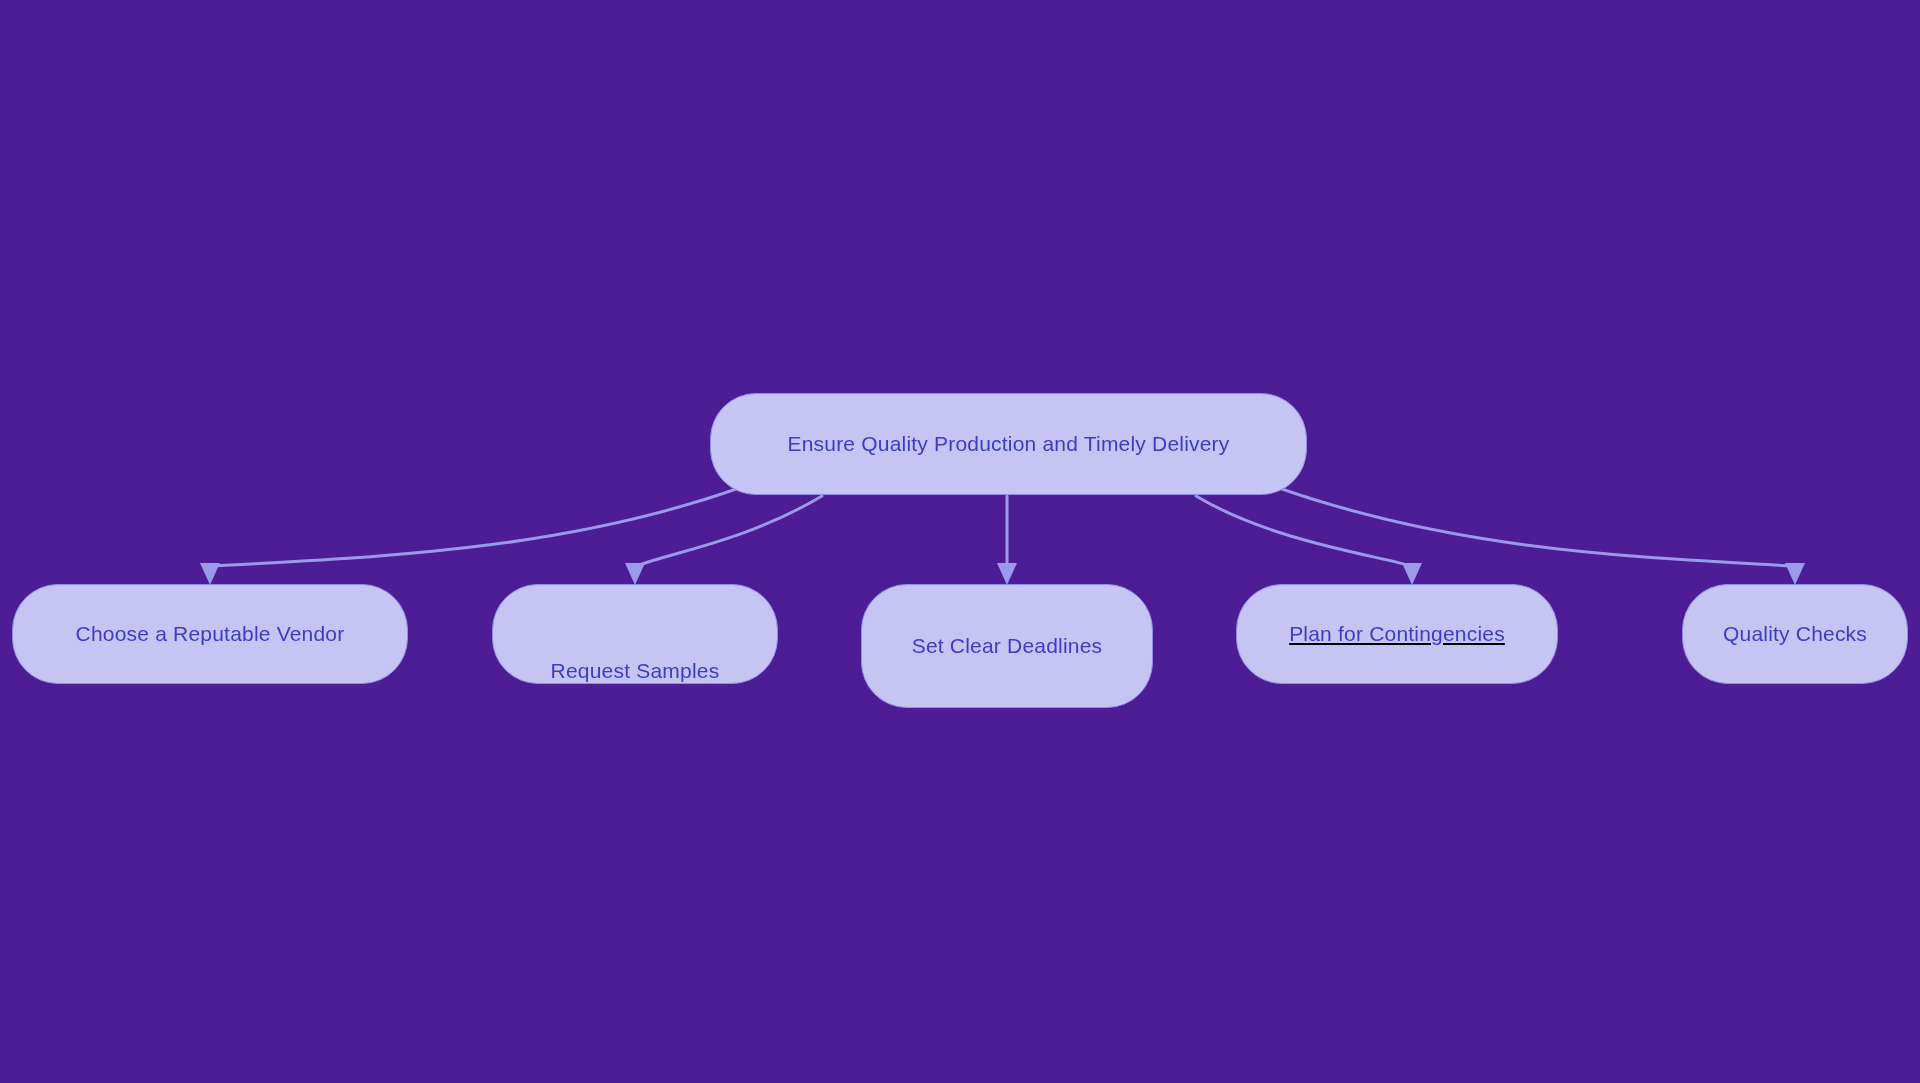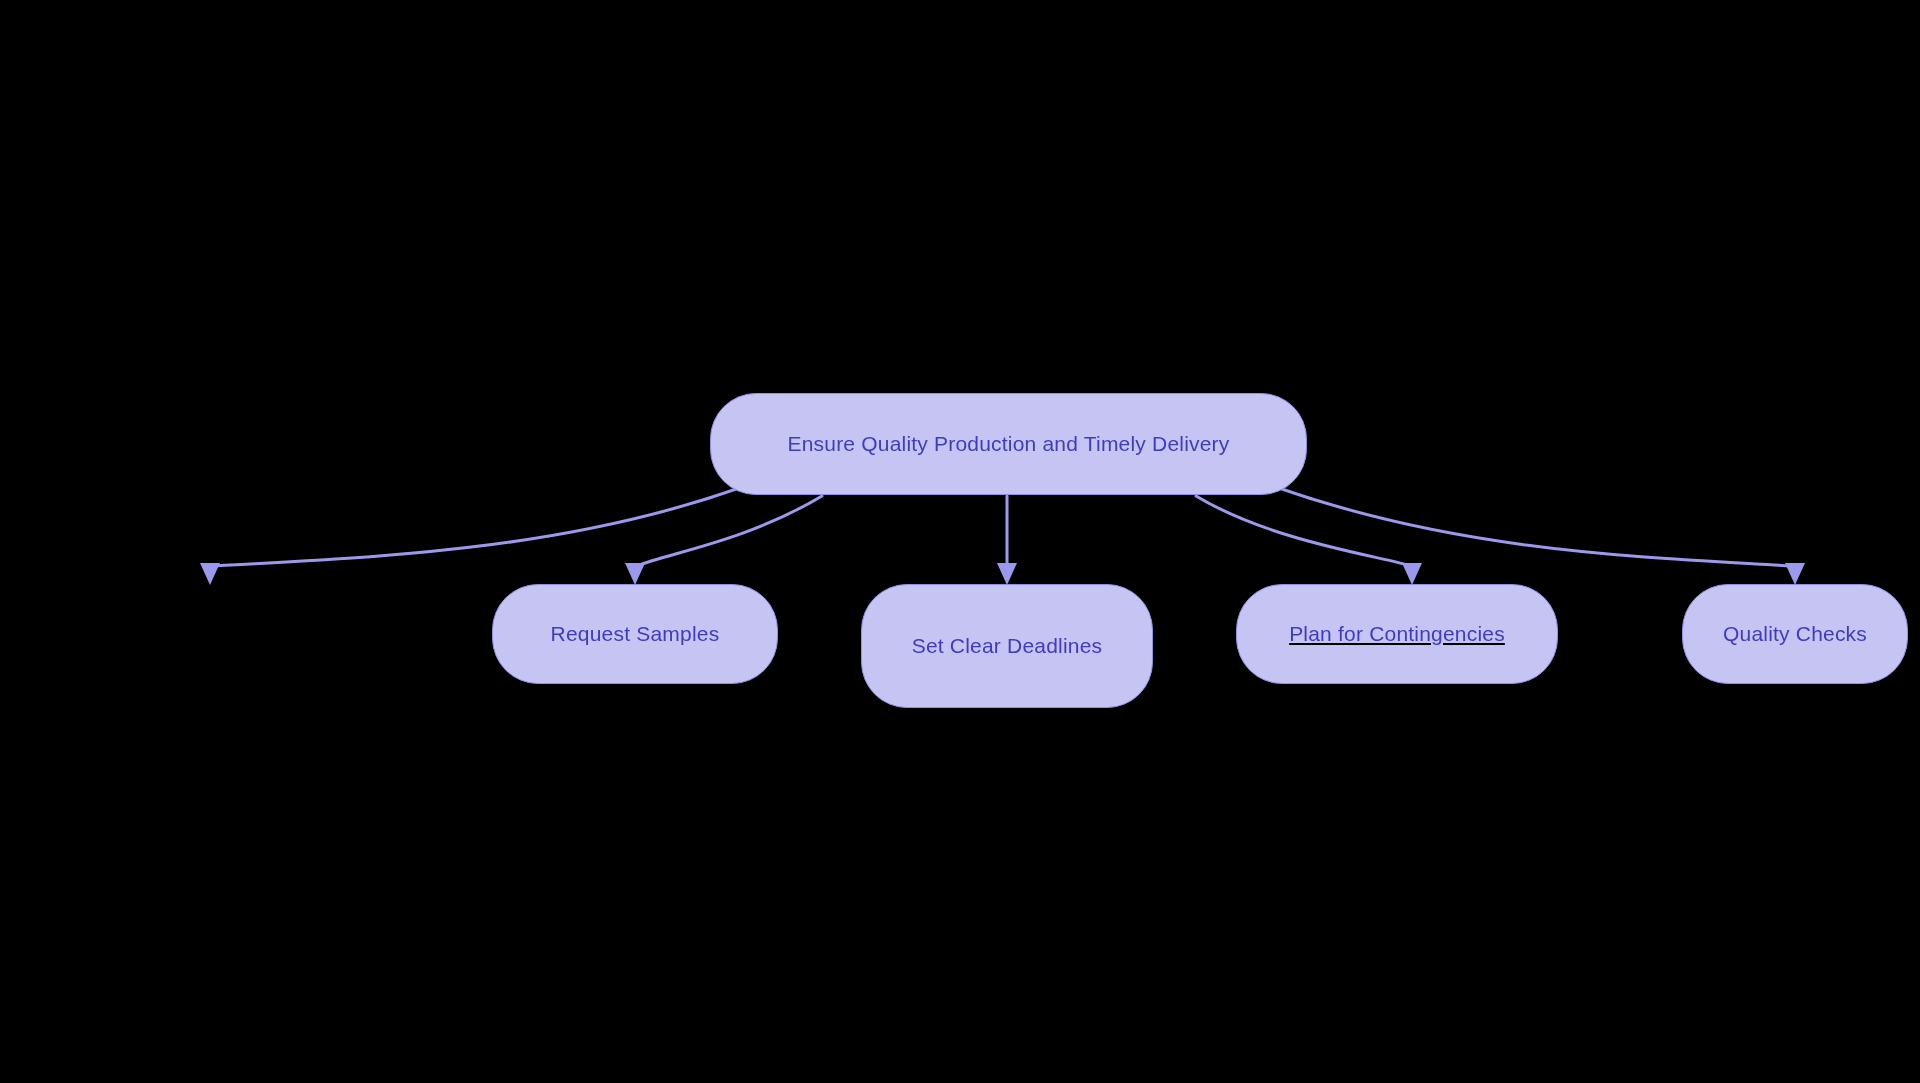--- a/index.html
+++ b/index.html
@@ -4,21 +4,21 @@
 <style>
   html, body {
     margin: 0;
     padding: 0;
     background: #ffffff;
   }
   .canvas {
     position: relative;
     width: 1920px;
     height: 1083px;
-    background: #000000;
+    background: #4c1d95;
     overflow: hidden;
     font-family: "Liberation Sans", sans-serif;
   }
   .edges-layer {
     position: absolute;
     left: 0;
     top: 0;
     width: 1920px;
     height: 1083px;
     pointer-events: none;
@@ -59,22 +59,25 @@
     <polygon points="625,563 645,563 635,585" fill="#9b99ec"></polygon>
     <polygon points="997,563 1017,563 1007,585" fill="#9b99ec"></polygon>
     <polygon points="1402,563 1422,563 1412,585" fill="#9b99ec"></polygon>
     <polygon points="1785,563 1805,563 1795,585" fill="#9b99ec"></polygon>
   </svg>
 
   <div class="node" style="left:710px; top:393px; width:597px; height:102px;">
     <span class="label">Ensure Quality Production and Timely Delivery</span>
   </div>
 
+  <div class="node" style="left:12px; top:584px; width:396px; height:100px;">
+    <span class="label">Choose a Reputable Vendor</span>
+  </div>
 
-  <div class="node" style="left:492px; top:584px; width:286px; height:100px;">
+  <div class="node" style="left:492px; top:584px; width:286px; height:100px;align-items:flex-end;">
     <span class="label">Request Samples</span>
   </div>
 
   <div class="node" style="left:861px; top:584px; width:292px; height:124px;">
     <span class="label">Set Clear Deadlines</span>
   </div>
 
   <div class="node" style="left:1236px; top:584px; width:322px; height:100px;text-decoration:underline;">
     <span class="label">Plan for Contingencies</span>
   </div>

